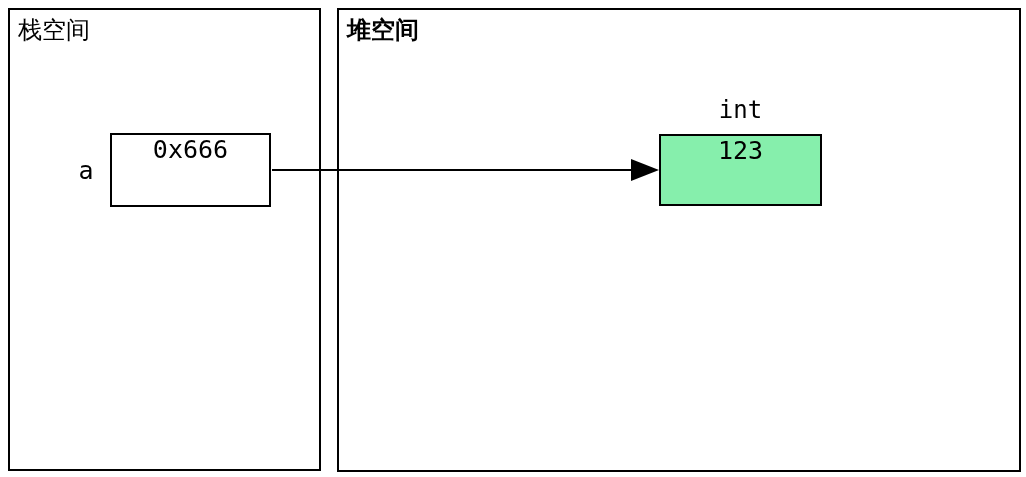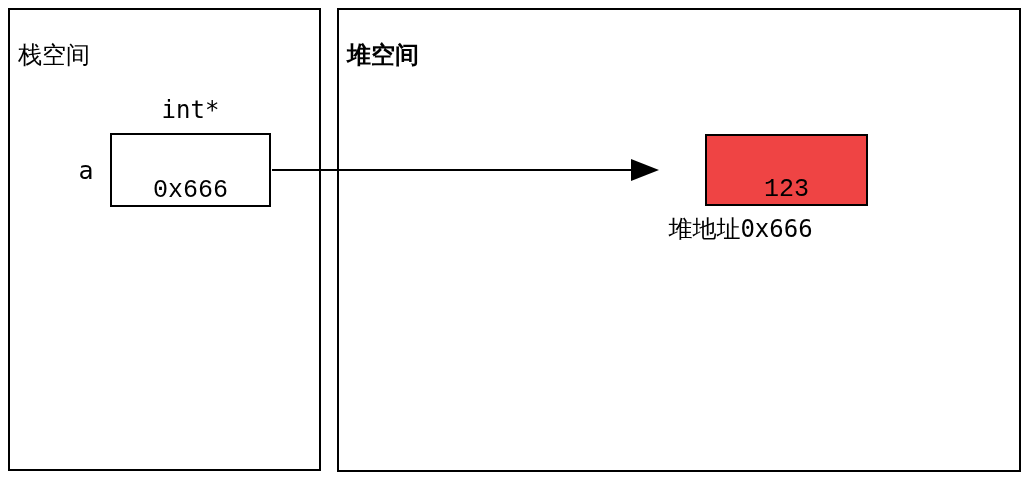--- a/index.html
+++ b/index.html
@@ -35,21 +35,20 @@
     height: 464px;
     font-weight: bold;
   }
   .region-label {
     position: absolute;
     top: 6px;
     left: 8px;
     font-size: 24px;
     line-height: 1.2;
     white-space: nowrap;
-    margin-top: 25px;
   }
   .type-label {
     position: absolute;
     font-size: 24px;
     text-align: center;
     white-space: nowrap;
   }
   .type-label-pointer {
     left: 110px;
     top: 96px;
@@ -58,24 +57,23 @@
   .type-label-heap {
     left: 659px;
     top: 96px;
     width: 163px;
   }
   .mem-box {
     position: absolute;
     box-sizing: border-box;
     border: 2px solid #000000;
     display: flex;
-    align-items: flex-end;
+    align-items: flex-start;
     justify-content: center;
     font-size: 25px;
-    font-family: Liberation Mono, monospace;
   }
   .mem-box-pointer {
     left: 110px;
     top: 133px;
     width: 161px;
     height: 74px;
     background: #ffffff;
   }
   .mem-box-heap {
     left: 659px;
@@ -121,34 +119,33 @@
 <div class="canvas">
 
   <div class="region region-stack">
     <div class="region-label">栈空间</div>
   </div>
 
   <div class="region region-heap">
     <div class="region-label">堆空间</div>
   </div>
 
-  <div class="type-label type-label-pointer">int*</div>
 
   <div class="var-name">a</div>
 
   <div class="mem-box mem-box-pointer">
     <span>0x666</span>
   </div>
 
 
+  <div class="type-label type-label-heap">int</div>
 
-  <div class="mem-box mem-box-heap" style="background: #ef4444; margin-left: 46px;">
+  <div class="mem-box mem-box-heap" style="background: #86efac;">
     <span>123</span>
   </div>
 
-  <div class="addr-label addr-label-heap">堆地址0x666</div>
 
   <svg class="arrow-overlay" viewBox="0 0 1026 477" xmlns="http://www.w3.org/2000/svg">
     <line x1="272" y1="170" x2="634" y2="170" stroke="#000000" stroke-width="2"></line>
     <polygon points="631,159 659,170 631,181" fill="#000000"></polygon>
   </svg>
 
 </div>
 
 </body></html>

